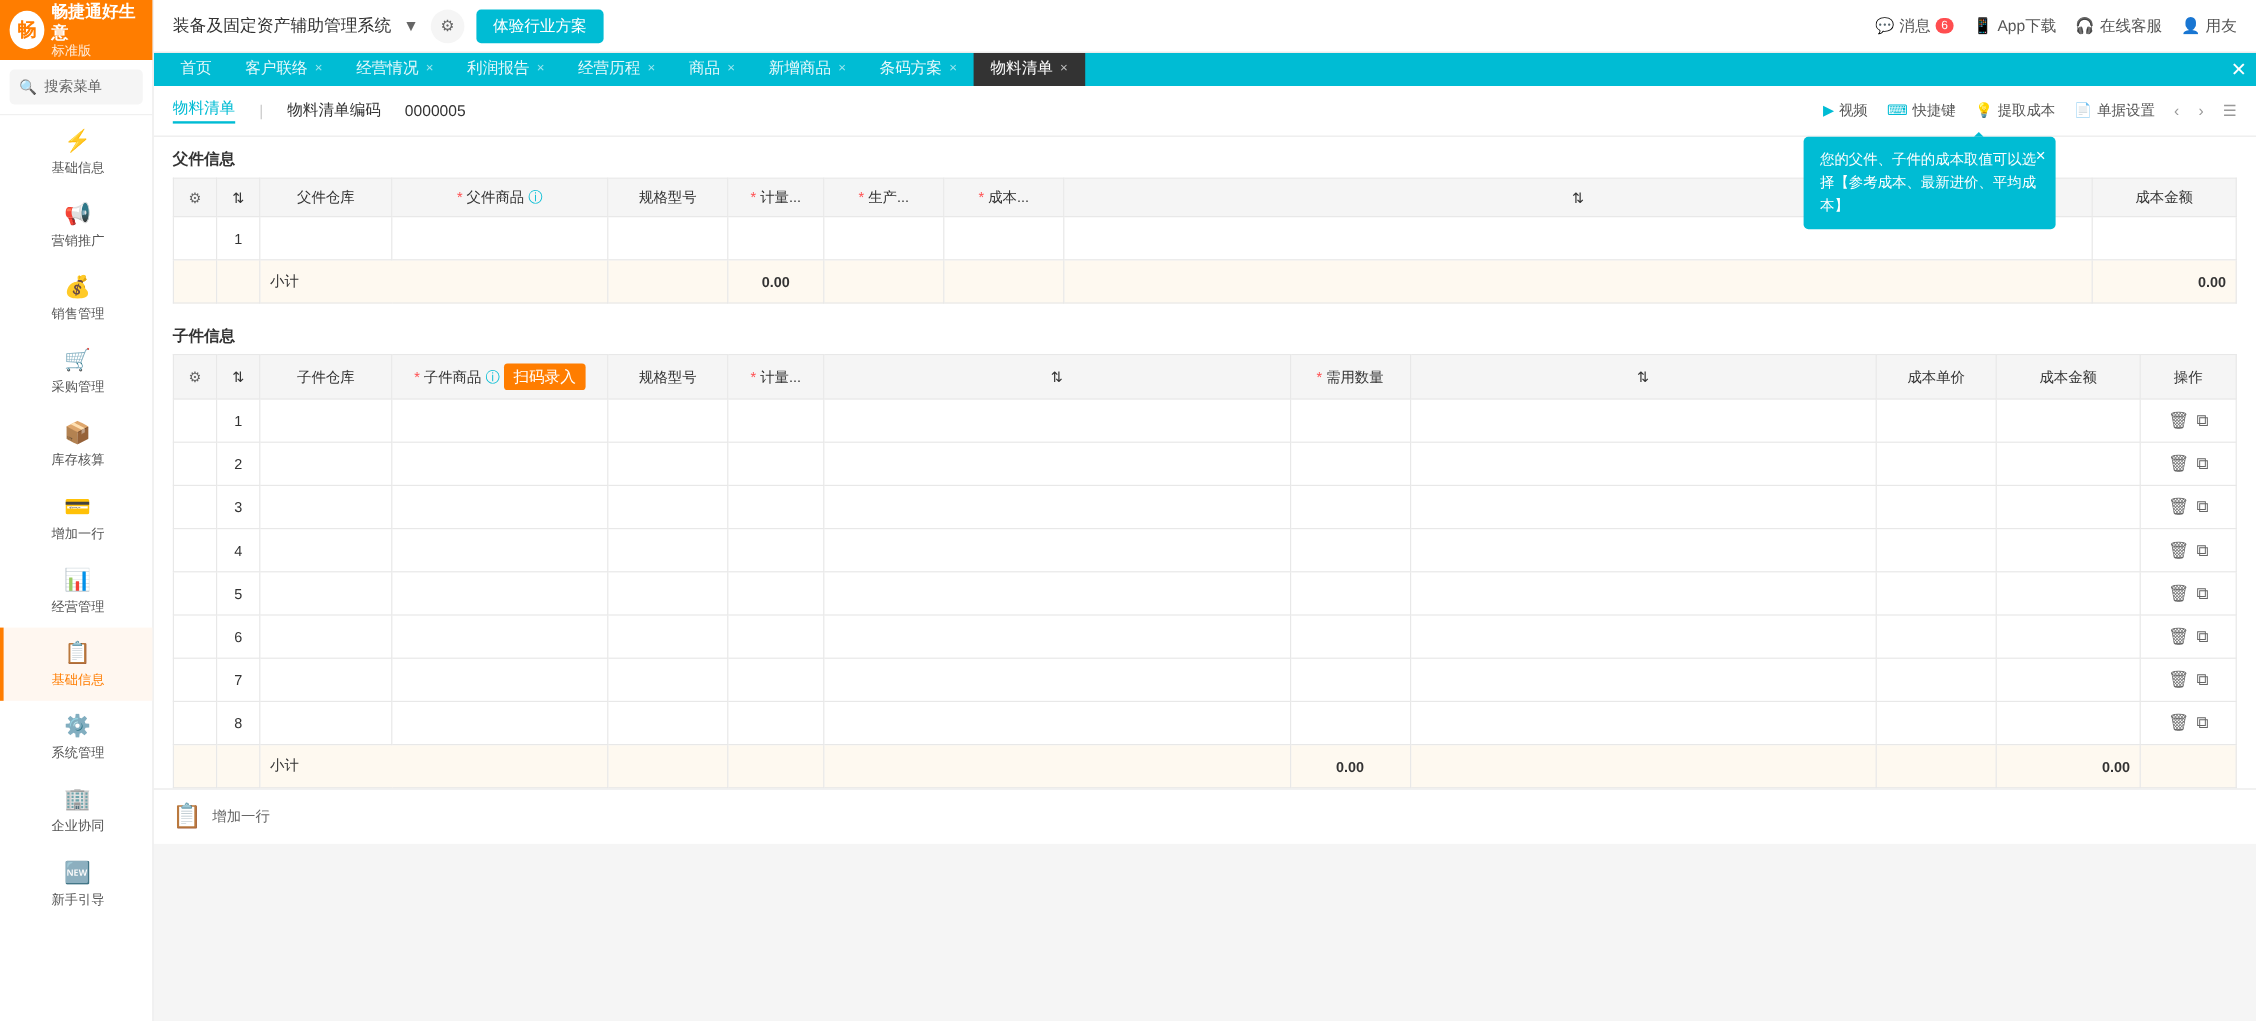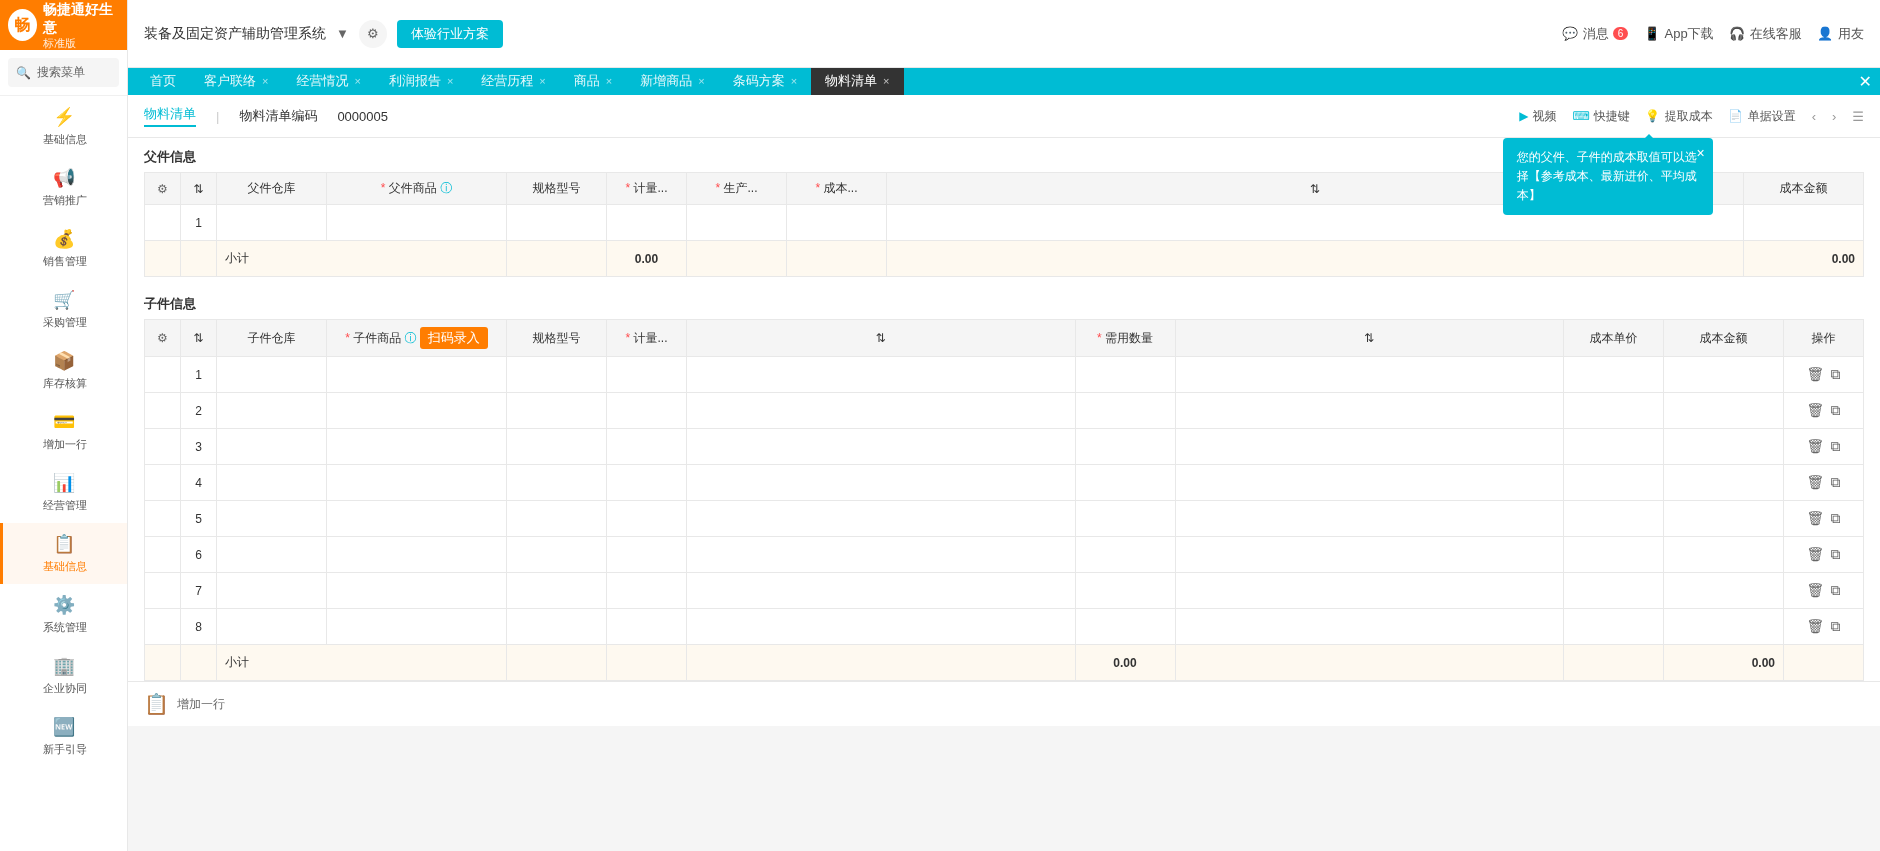--- a/index.html
+++ b/index.html
@@ -69,21 +69,21 @@
     .sidebar-item.active { background: #fff7f0; color: #ff7d00; border-left-color: #ff7d00; }
     .sidebar-item-icon { font-size: 18px; }
     .sidebar-item-label { font-size: 11px; }
 
     
     .main { flex: 1; display: flex; flex-direction: column; overflow: hidden; }
 
     
     .top-header {
       background: #fff;
-      height: 68px;
+      height: 44px;
       display: flex;
       align-items: center;
       justify-content: space-between;
       padding: 0 16px;
       border-bottom: 1px solid #e8e8e8;
     }
     .header-left { display: flex; align-items: center; gap: 10px; }
     .system-title { font-size: 14px; color: #333; font-weight: 500; }
     .header-dropdown { cursor: pointer; color: #666; }
     .header-settings { width: 28px; height: 28px; border-radius: 50%; background: #f5f5f5; display: flex; align-items: center; justify-content: center; cursor: pointer; color: #666; }

